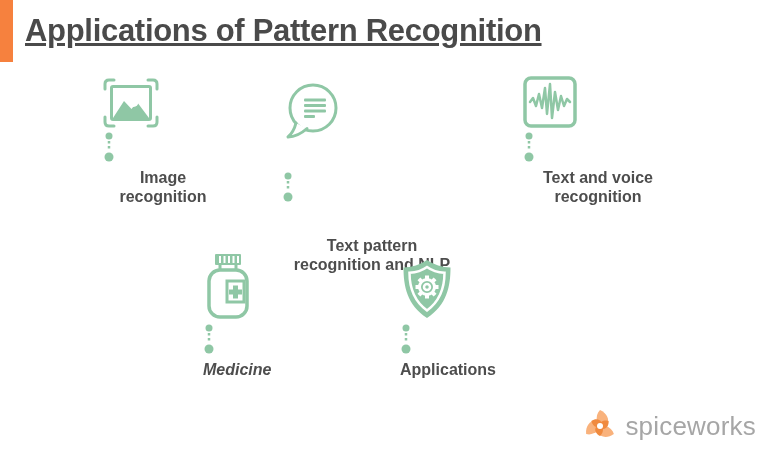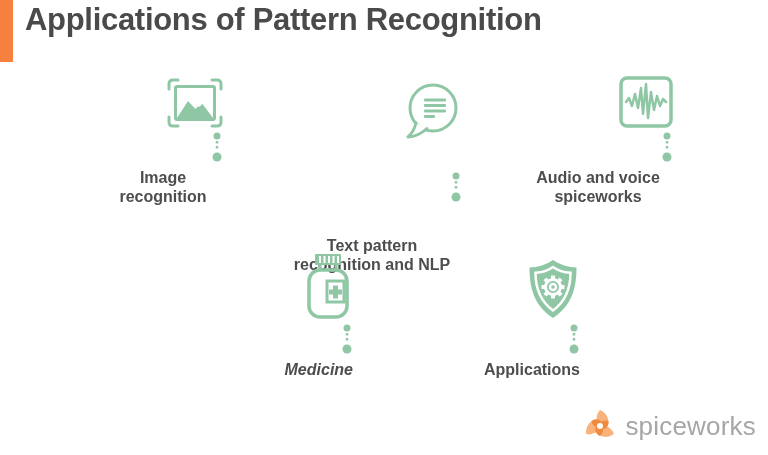--- a/index.html
+++ b/index.html
@@ -15,26 +15,26 @@
     position:relative;
     background:#ffffff;
     font-family:"Liberation Sans", sans-serif;
     overflow:hidden;
   }
   .accent-bar{
     position:absolute;left:0;top:0;width:13px;height:62px;
     background:var(--accent-orange,#f6813e);
   }
   .page-title{
-    position:absolute;left:25px;top:2px;
+    position:absolute;left:25px;top:13px;
     font-size:31px;font-weight:700;color:var(--title-text,#4a4a4a);
-    letter-spacing:-0.3px;white-space:nowrap;
+    letter-spacing:-0.3px;white-space:nowrap;text-decoration:underline;
   }
   .item{
-    position:absolute;display:flex;flex-direction:column;align-items:flex-end;
+    position:absolute;display:flex;flex-direction:column;align-items:flex-start;
   }
   .icon-box{display:flex;align-items:flex-end;justify-content:center;}
   .row1 .icon-box{height:58px;}
   .row2 .icon-box{height:70px;}
   .connector{margin-top:4px;}
   .item-label{
     margin-top:6px;font-size:16px;font-weight:700;line-height:1.2;
     color:var(--label-text,#4d4d4d);text-align:center;
   }
   #item-image   {left:103px;top:70px;width:120px;}
@@ -108,21 +108,21 @@
     <svg width="54" height="52" viewBox="0 0 54 52">
       <rect class="gstroke" stroke-width="3.5" x="2" y="2" width="50" height="48" rx="6" fill="#fff"></rect>
       <polyline class="gstroke" stroke-width="2.5" stroke-linejoin="round" stroke-linecap="round" points="7,26 10,22 13,30 16,18 19,32 22,12 24,38 27,8 29,42 32,16 35,34 38,20 41,30 44,23 47,26"></polyline>
     </svg>
   </div>
   <svg class="connector" width="12" height="30" viewBox="0 0 12 30">
     <circle class="gfill" cx="6" cy="4" r="3.5"></circle>
     <line class="gsw" x1="6" y1="9" x2="6" y2="19" stroke-width="2.5" stroke-dasharray="2.5,2.5"></line>
     <circle class="gfill" cx="6" cy="25" r="4.5"></circle>
   </svg>
-  <div class="item-label">Audio and voice spiceworks</div>
+  <div class="item-label">Text and voice recognition</div>
 </div>
 
 <div class="item row2" id="item-medicine">
   <div class="icon-box">
     <svg width="50" height="68" viewBox="0 0 50 68">
       <rect class="gfill" x="12" y="2" width="26" height="11" rx="1"></rect>
       <rect class="wfill" x="16" y="4" width="2" height="7"></rect>
       <rect class="wfill" x="20.5" y="4" width="2" height="7"></rect>
       <rect class="wfill" x="25" y="4" width="2" height="7"></rect>
       <rect class="wfill" x="29.5" y="4" width="2" height="7"></rect>

